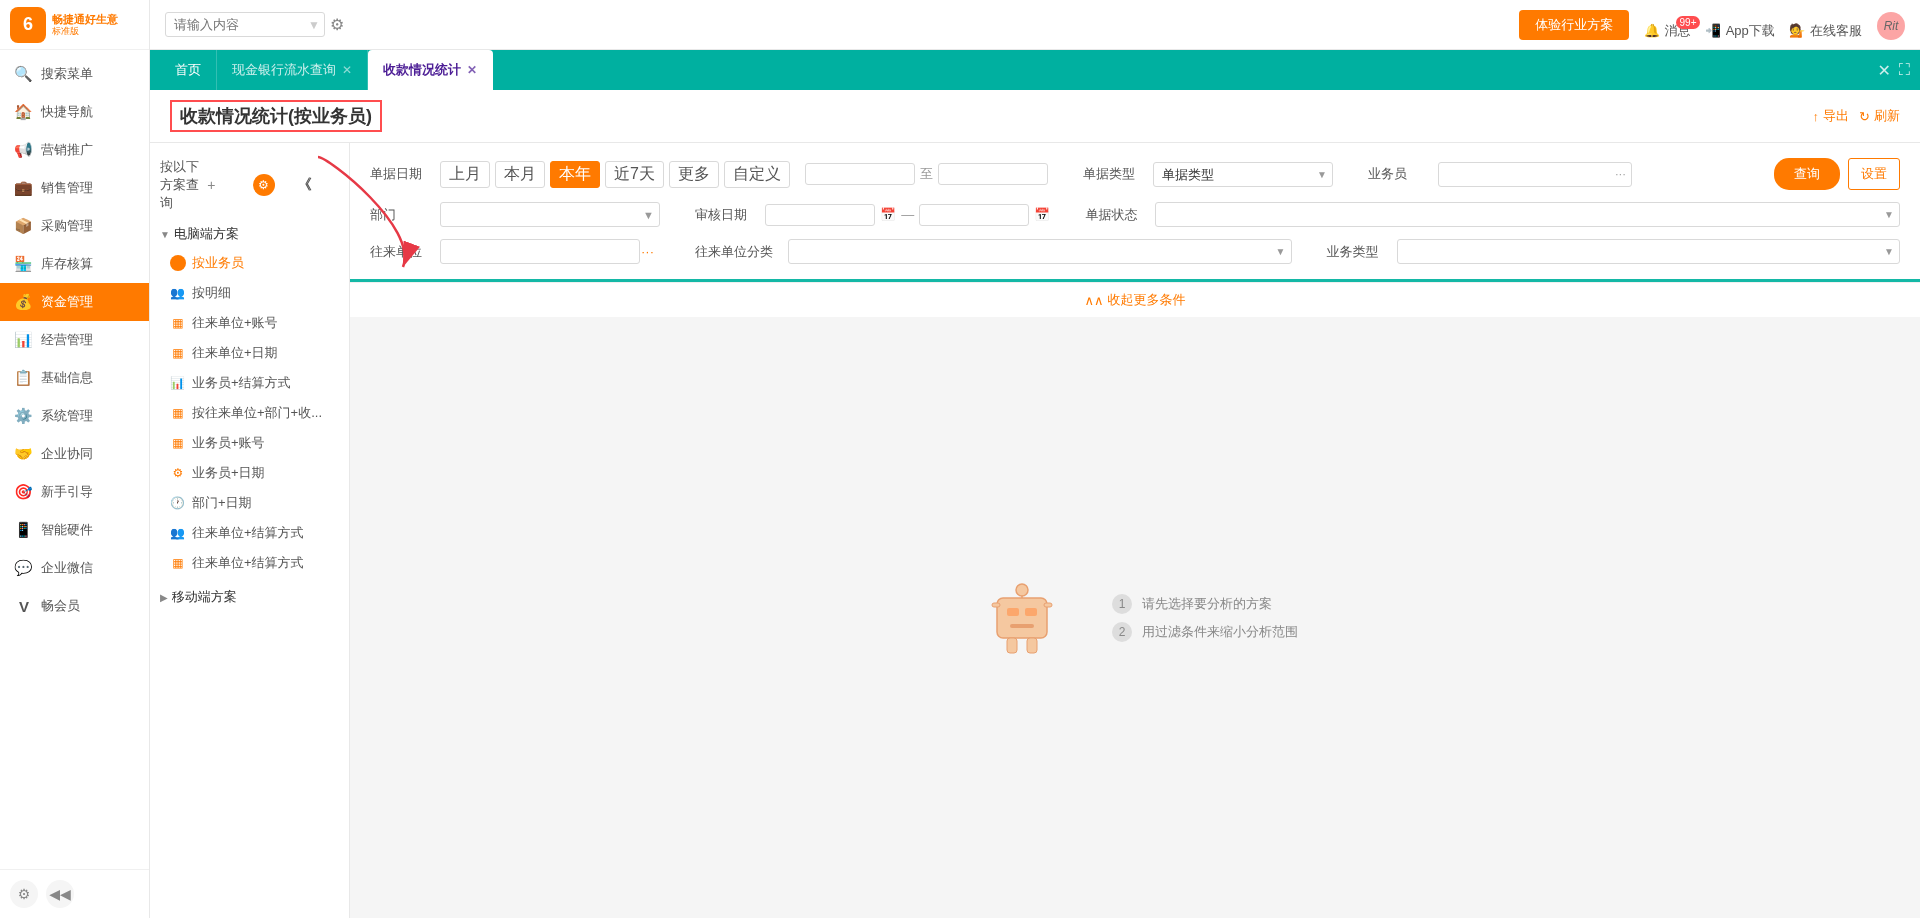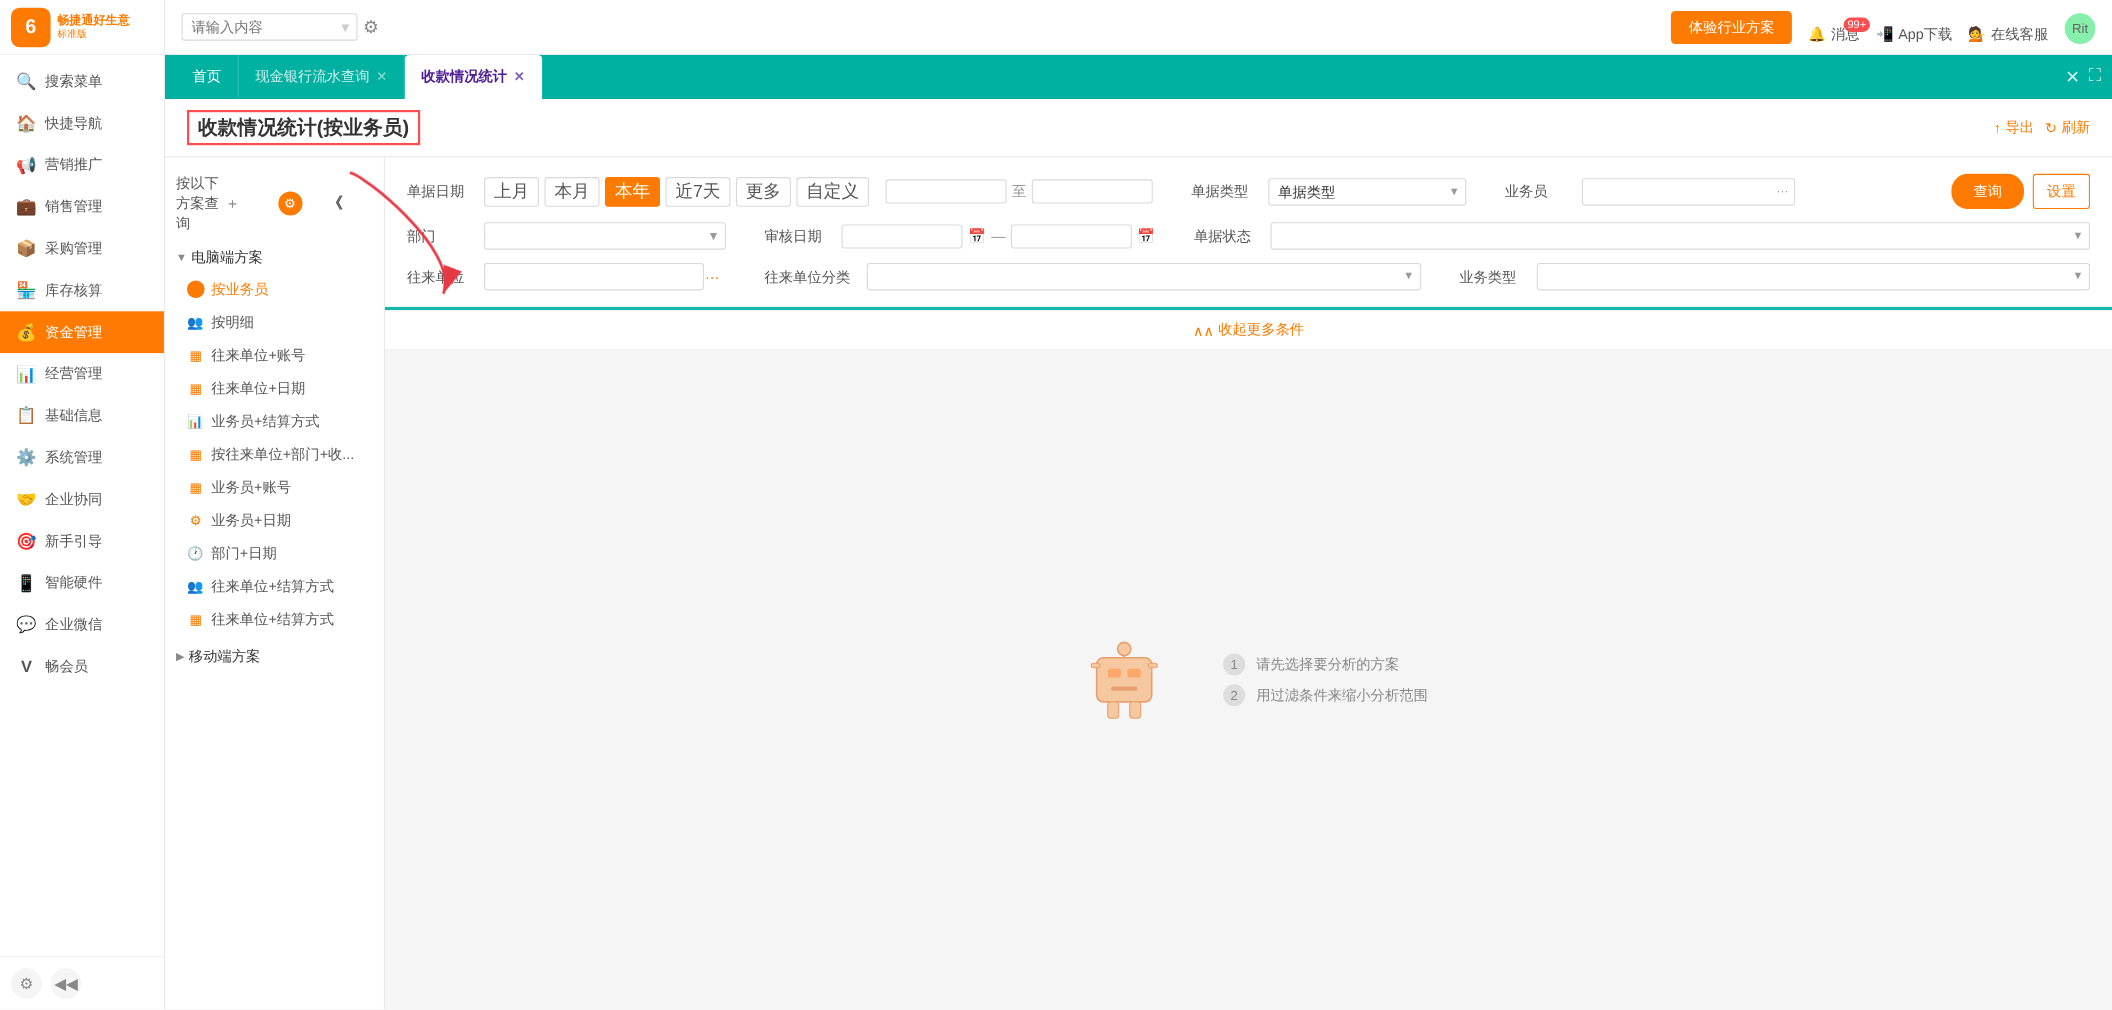--- a/index.html
+++ b/index.html
@@ -200,21 +200,21 @@
         <span class="badge">99+</span>
       </div>
       <div class="topbar-icon-btn">
         <span>📲</span>
         <span>App下载</span>
       </div>
       <div class="topbar-icon-btn">
         <span>💁</span>
         <span>在线客服</span>
       </div>
-      <div class="topbar-icon-btn" style="width:28px;height:28px;border-radius:50%;background:#86efac;display:flex;align-items:center;justify-content:center;font-size:12px;color:#666;">
+      <div class="topbar-icon-btn" style="width:28px;height:28px;border-radius:50%;background:#fca5a5;display:flex;align-items:center;justify-content:center;font-size:12px;color:#666;font-style:italic;">
         <span>Rit</span>
       </div>
     </div>
   </div>
 
   <div class="tabbar">
     <div class="tab home">
       <span>首页</span>
     </div>
     <div class="tab">

